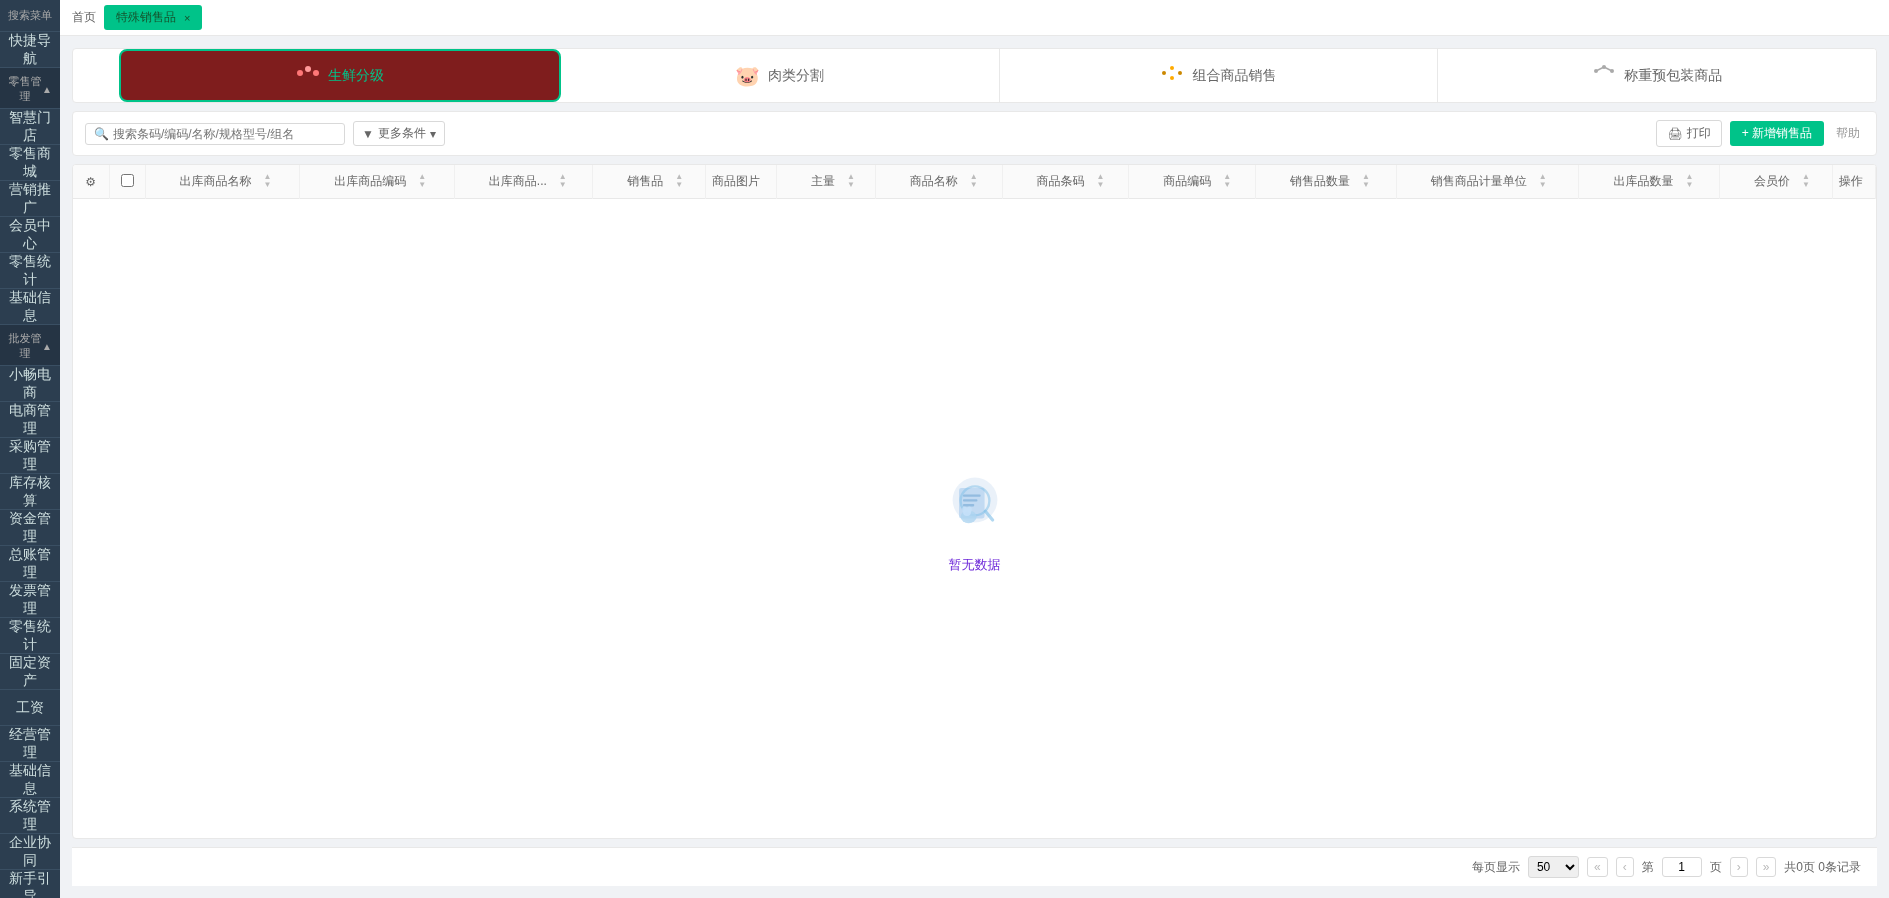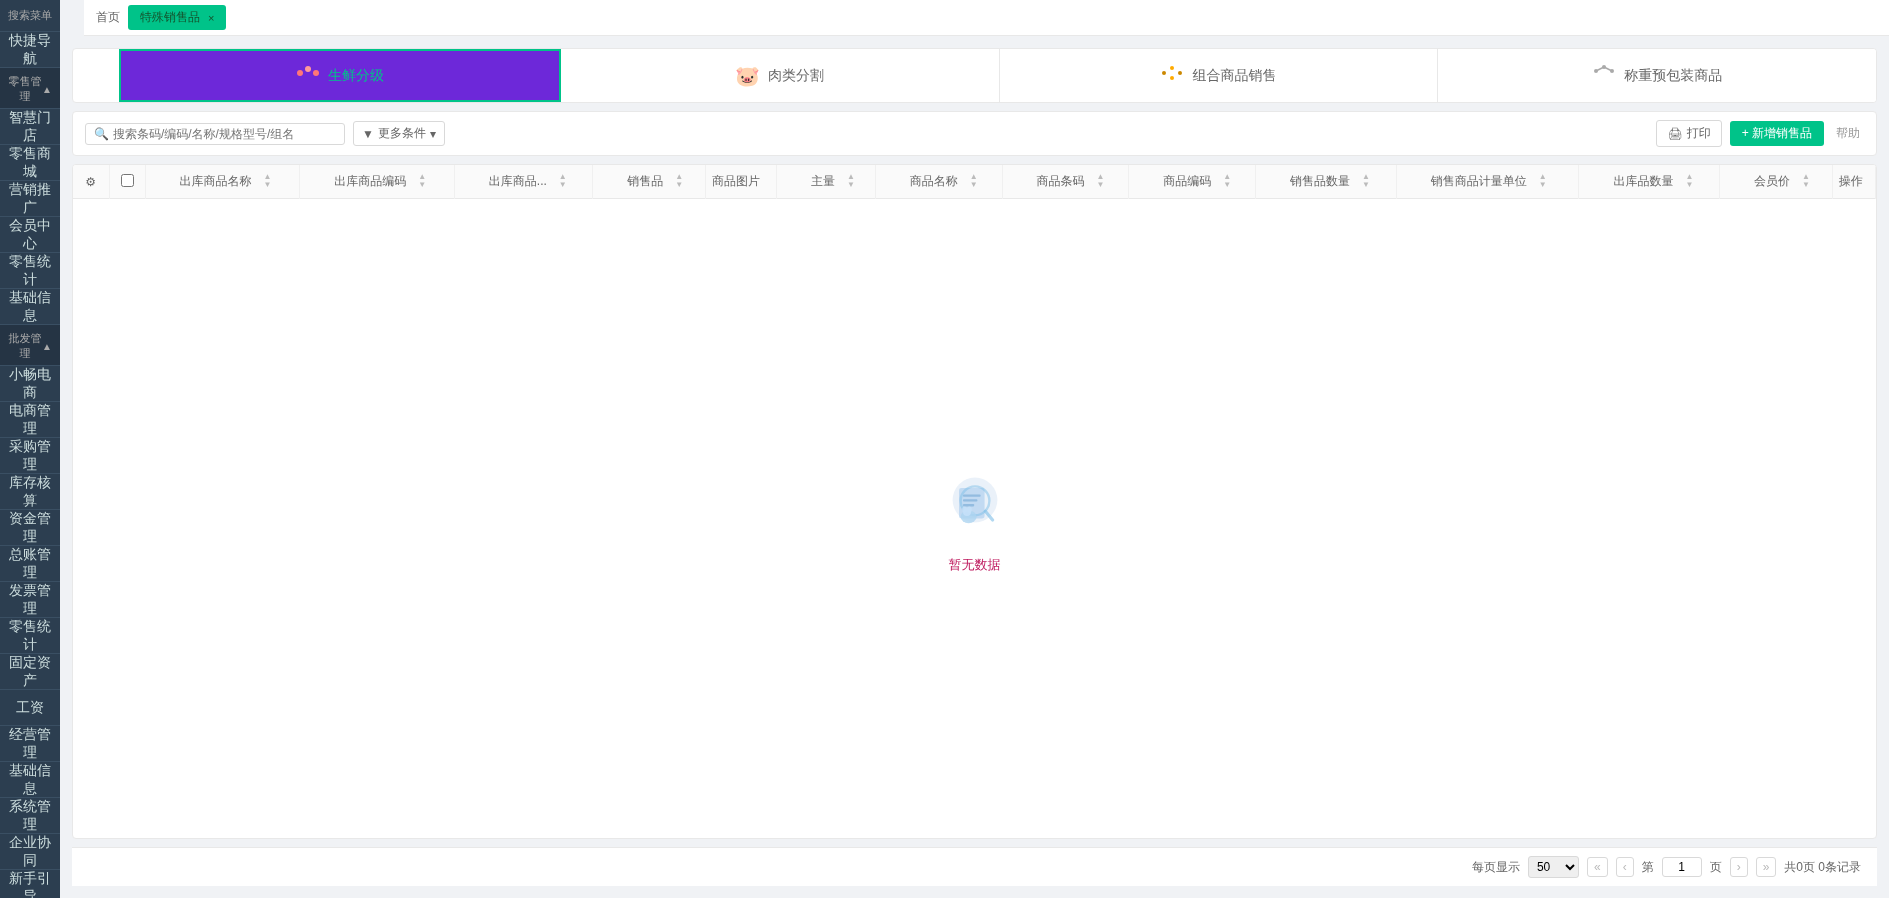--- a/index.html
+++ b/index.html
@@ -75,21 +75,20 @@
 
     
     .topbar {
       height: 36px;
       background: #fff;
       display: flex;
       align-items: center;
       padding: 0 12px;
       border-bottom: 1px solid #e8e8e8;
       gap: 8px;
-      margin-left: 24px;
     }
     .topbar-home {
       color: #666;
       font-size: 12px;
       cursor: pointer;
     }
     .topbar-tab {
       background: #00c389;
       color: #14532d;
       padding: 4px 12px;
@@ -133,24 +132,24 @@
       justify-content: center;
       gap: 8px;
       cursor: pointer;
       border-right: 1px solid #e8e8e8;
       font-size: 14px;
       color: #666;
       background: #fff;
     }
     .cat-tab:last-child { border-right: none; }
     .cat-tab.active {
-      background: #6d28d9;
+      background: #7f1d1d;
       color: #00c389;
       border: 2px solid #00c389;
-      border-radius: 0;
+      border-radius: 8px;
       margin-left: 46px;
     }
     .cat-tab .cat-icon { font-size: 20px; }
 
     
     .toolbar {
       display: flex;
       align-items: center;
       justify-content: space-between;
       background: #fff;
@@ -256,21 +255,21 @@
     .sort-arrows { display: flex; flex-direction: column; font-size: 8px; color: #bbb; line-height: 1; }
 
     
     .empty-state {
       flex: 1;
       display: flex;
       flex-direction: column;
       align-items: center;
       justify-content: center;
       padding: 40px;
-      color: #be185d;
+      color: #6d28d9;
       font-size: 13px;
     }
     .empty-icon {
       width: 80px;
       height: 80px;
       margin-bottom: 12px;
     }
 
     
     .pagination-bar {

